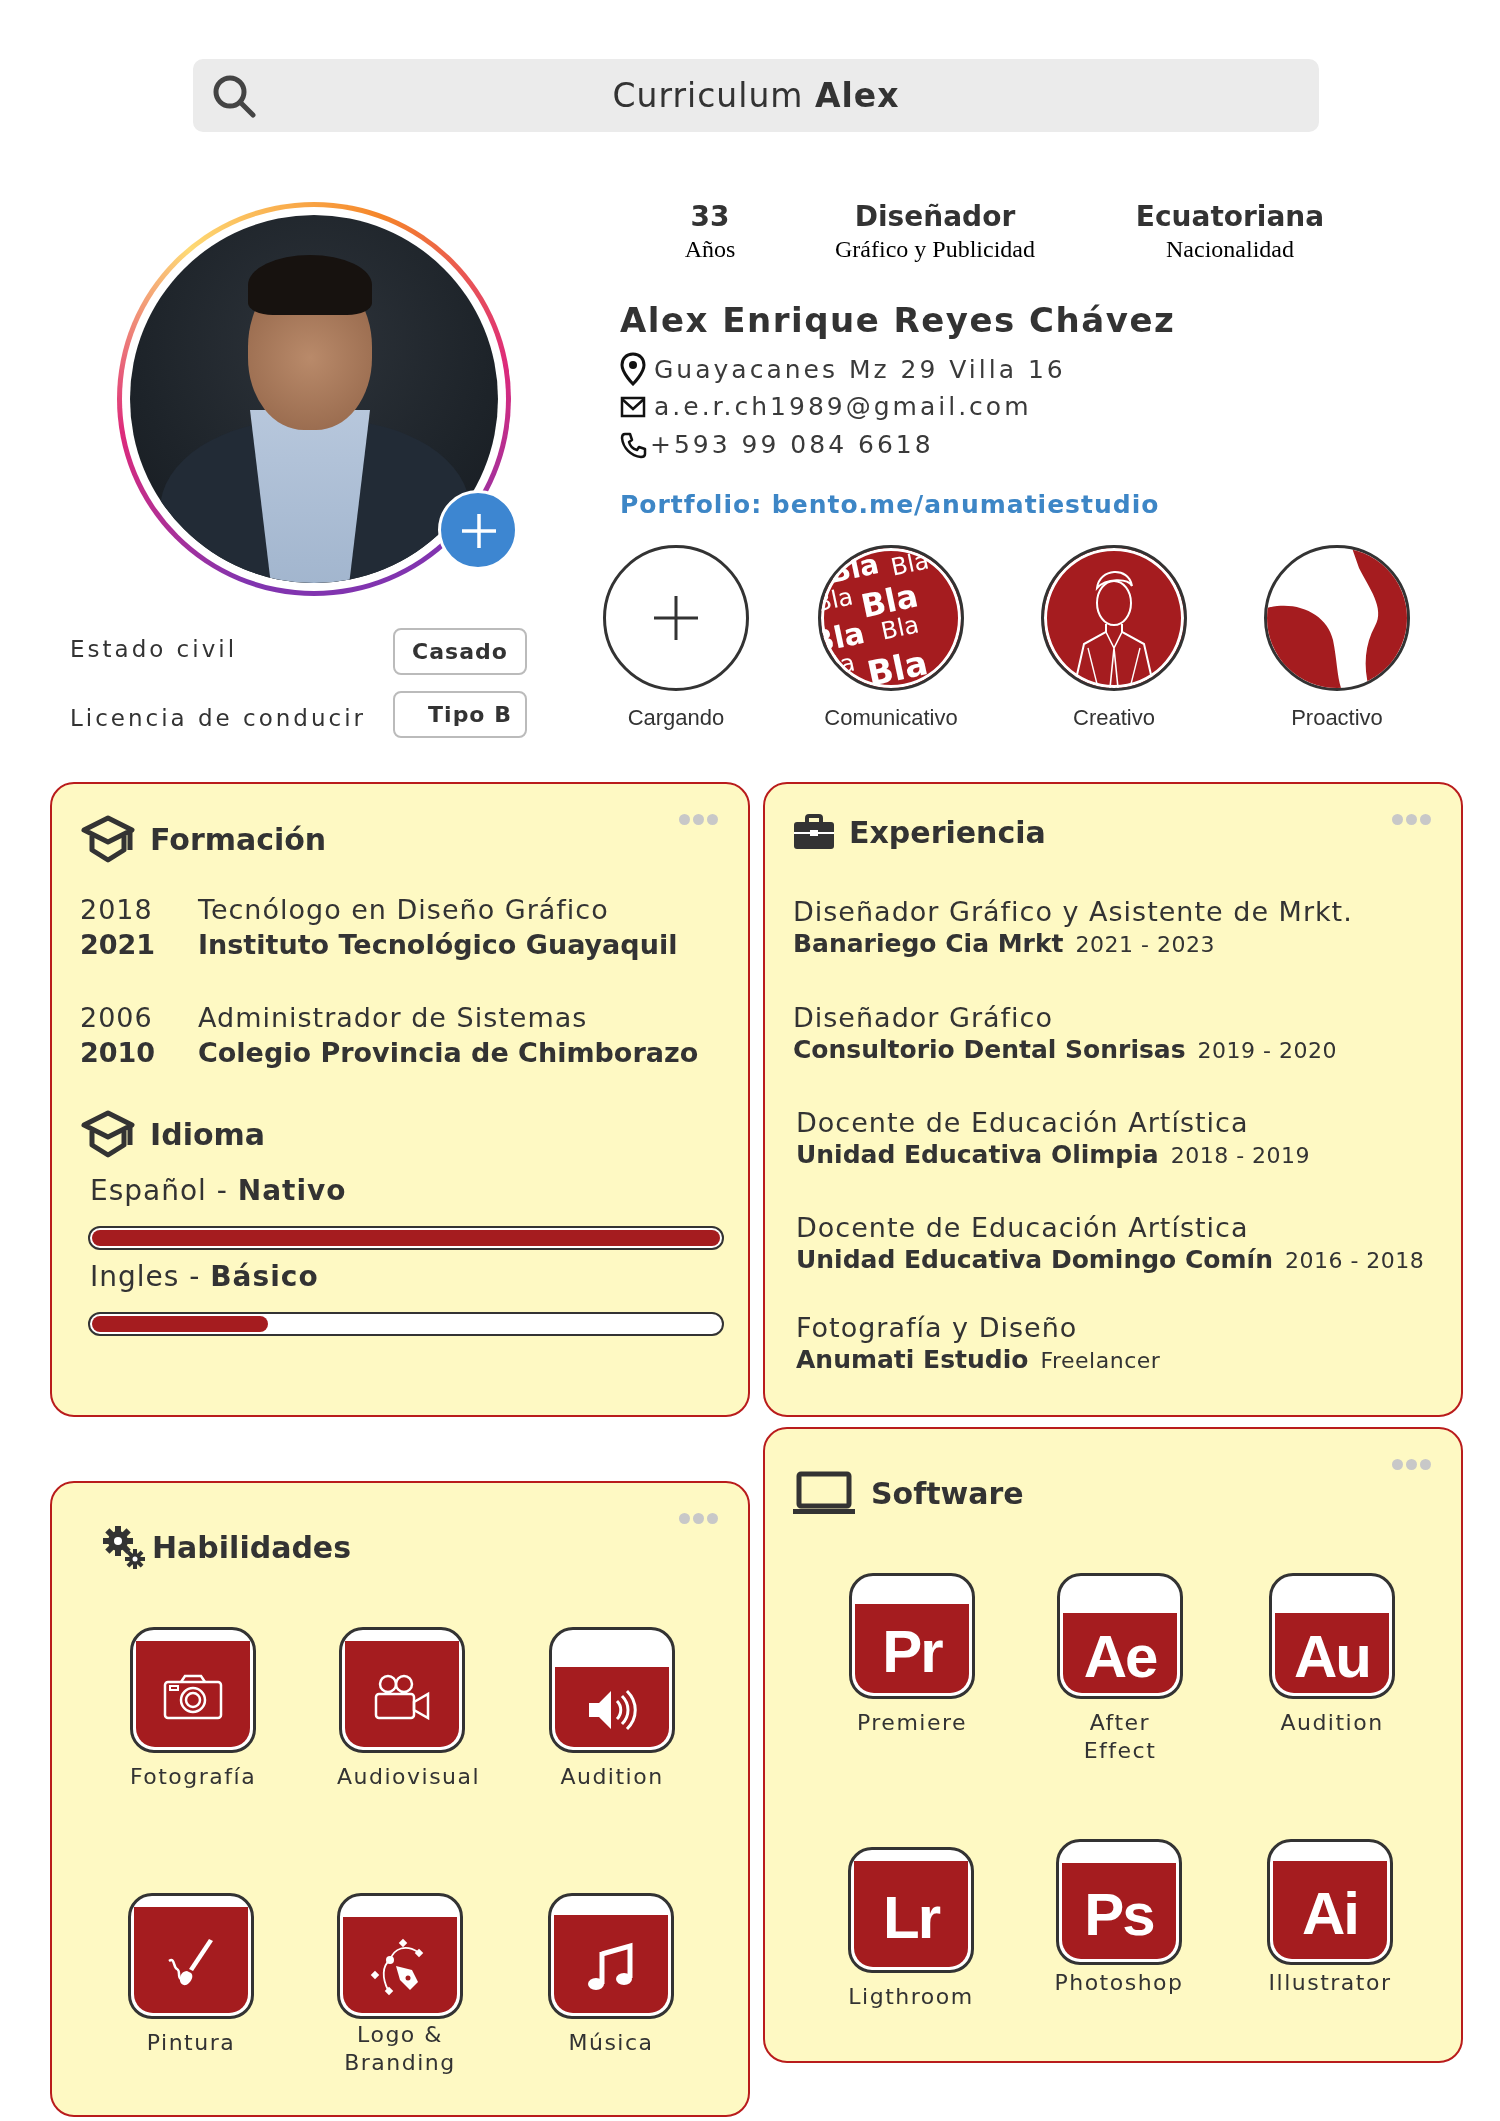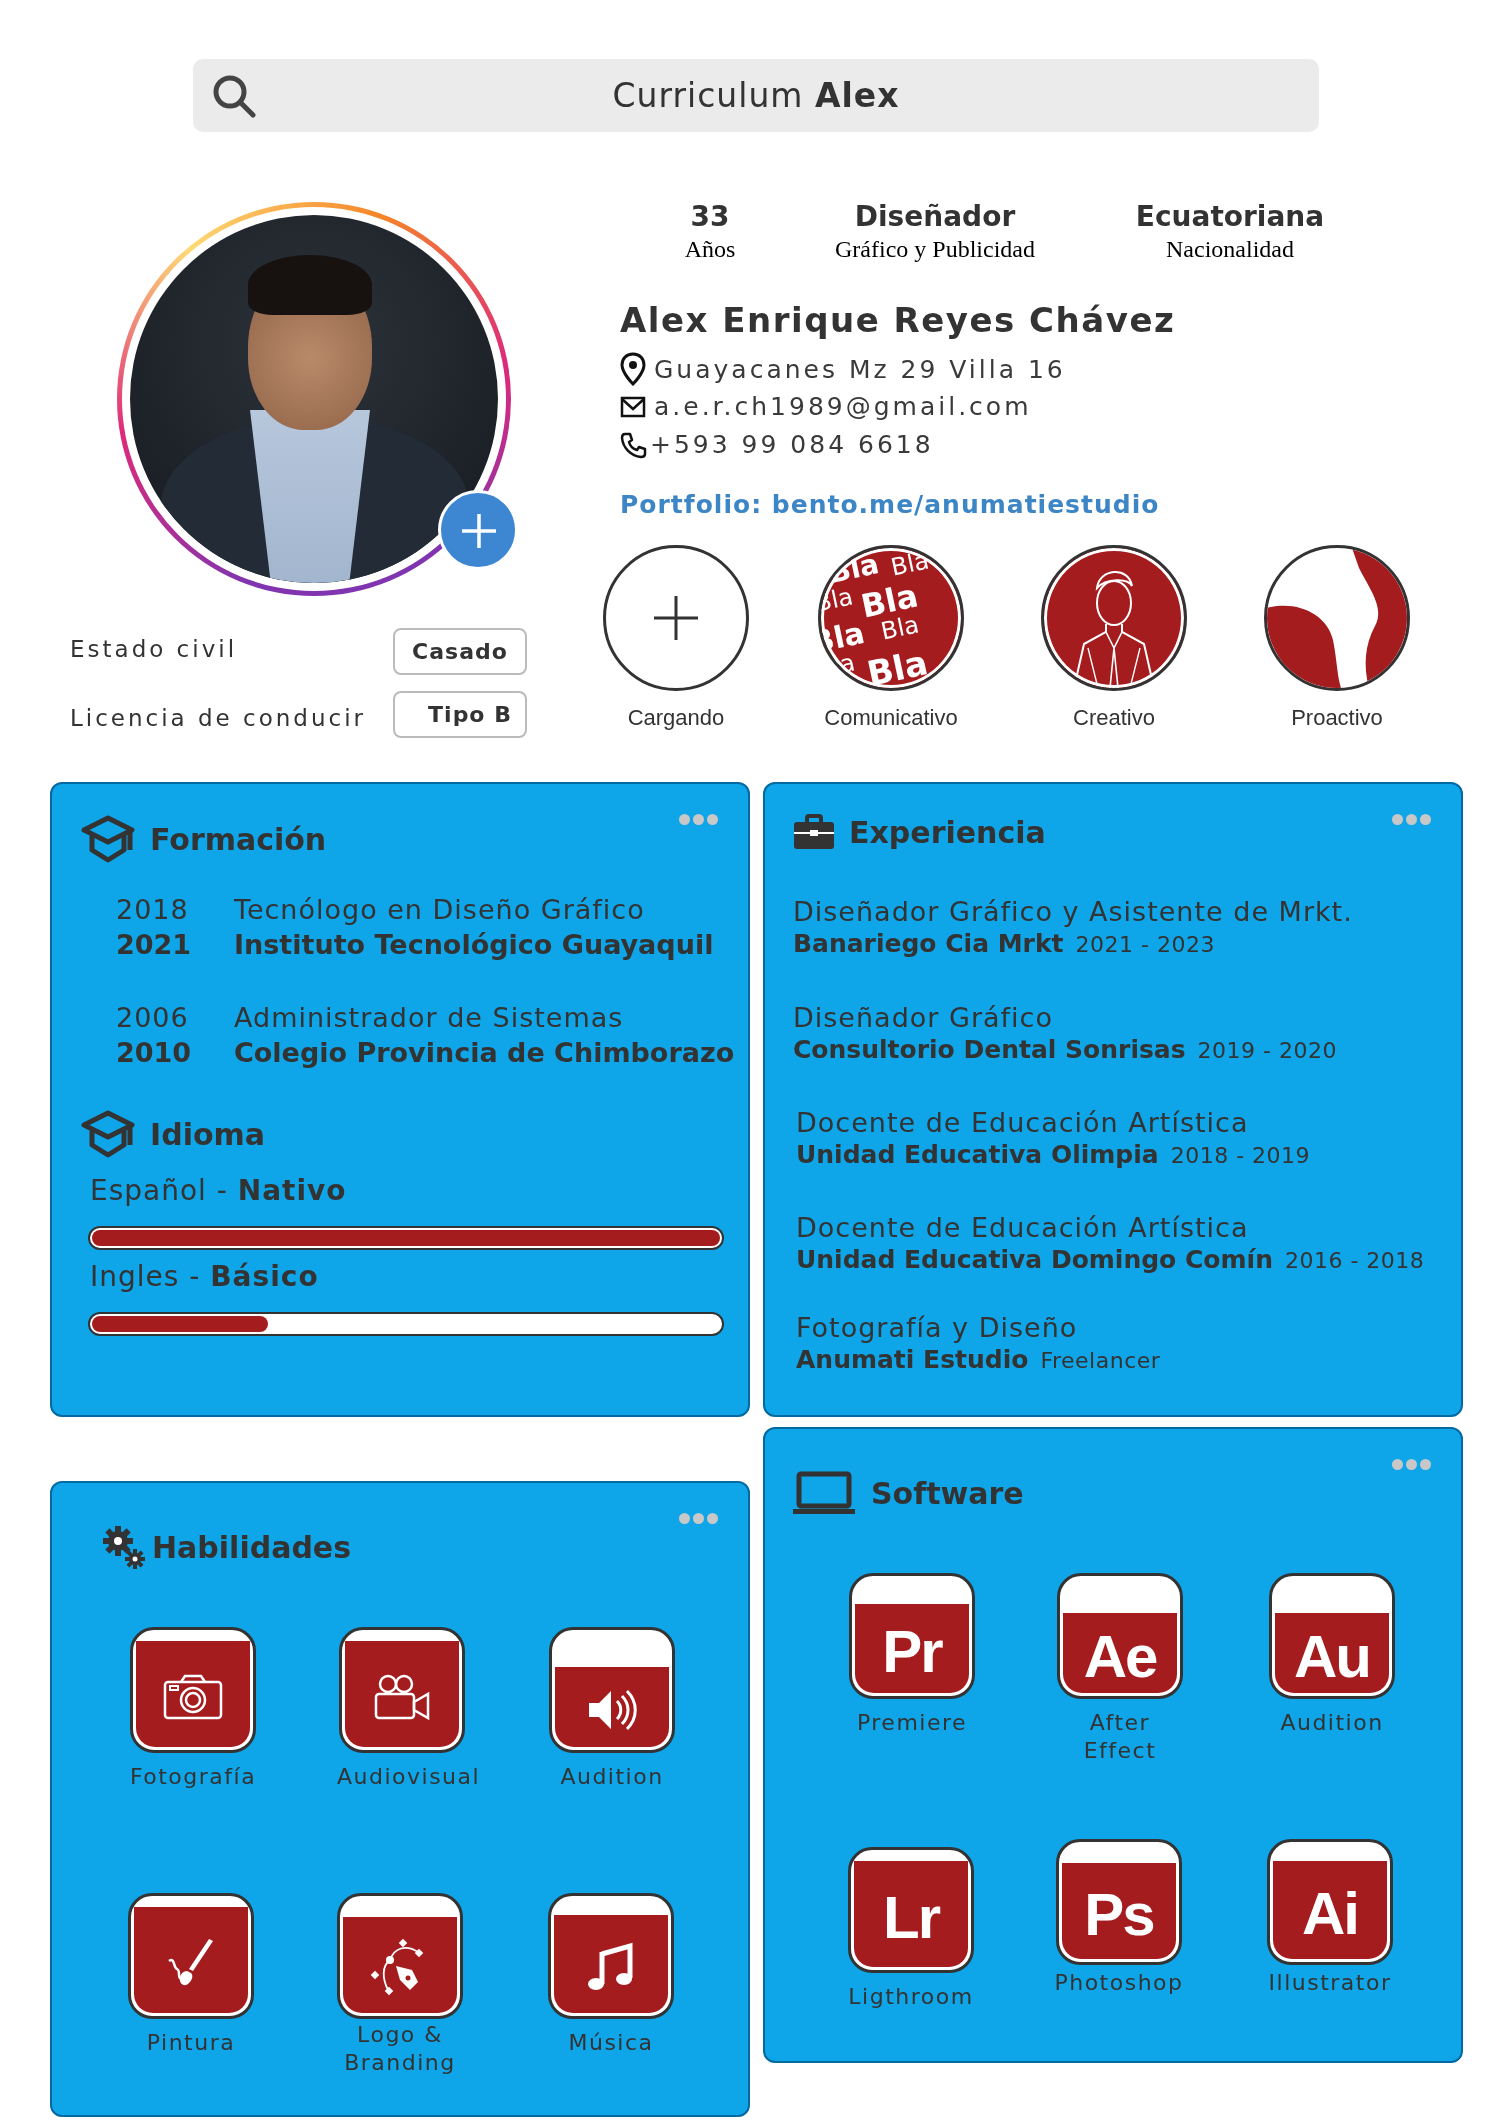--- a/index.html
+++ b/index.html
@@ -41,26 +41,26 @@
   .story .circle { width: 146px; height: 146px; border-radius: 50%; border: 3px solid #333; margin: 0 auto; position: relative; overflow: hidden; background: #fff; }
   .story .circle.red { background: #a51c1f; border: 3px solid #333; box-shadow: inset 0 0 0 3px #fff; }
   .story .label { margin-top: 14px; font-size: 22px; color: #333; font-family: "Liberation Sans", sans-serif; }
   .bla { position: absolute; color: #fff; font-weight: bold; white-space: nowrap; transform: rotate(-12deg); }
 
   
   .detail-label { left: 70px; font-size: 23px; letter-spacing: 3px; color: #333; }
   .detail-chip { left: 393px; width: 134px; height: 47px; border: 2px solid #bbb; border-radius: 8px; text-align: center; line-height: 43px; font-size: 22px; font-weight: bold; color: #333; letter-spacing: 1px; }
 
   
-  .card { border: 2px solid #0369a1; border-radius: 12px; background: #0ea5e9; }
+  .card { border: 2px solid #b91c1c; border-radius: 24px; background: #fef9c3; }
   .more { position: absolute; top: 30px; right: 30px; display: flex; gap: 3px; }
   .more span { width: 11px; height: 11px; border-radius: 50%; background: #c8c8c8; }
   .card-title { position: absolute; display: flex; align-items: center; gap: 14px; font-size: 30px; font-weight: bold; color: #333; }
 
-  .edu-row { position: absolute; left: 28px; display: grid; grid-template-columns: 118px 1fr; row-gap: 4px; font-size: 27px; color: #333; letter-spacing: 1px; margin-left: 36px; }
+  .edu-row { position: absolute; left: 28px; display: grid; grid-template-columns: 118px 1fr; row-gap: 4px; font-size: 27px; color: #333; letter-spacing: 1px; }
   .edu-row .b { font-weight: bold; letter-spacing: 0; }
   .lang-label { position: absolute; left: 38px; font-size: 28px; color: #333; letter-spacing: 1px; }
   .lang-label b { font-weight: bold; }
   .bar { position: absolute; left: 36px; width: 636px; height: 24px; border: 2px solid #333; border-radius: 12px; padding: 2px; background: #fff; }
   .bar .fill { height: 100%; background: #a51c1f; border-radius: 9px; }
 
   .exp { position: absolute; left: 30px; }
   .exp .role { font-size: 27px; color: #333; letter-spacing: 1px; }
   .exp .line2 { font-size: 25px; color: #333; margin-top: 2px; white-space: nowrap; }
   .exp .line2 b { font-weight: bold; }

